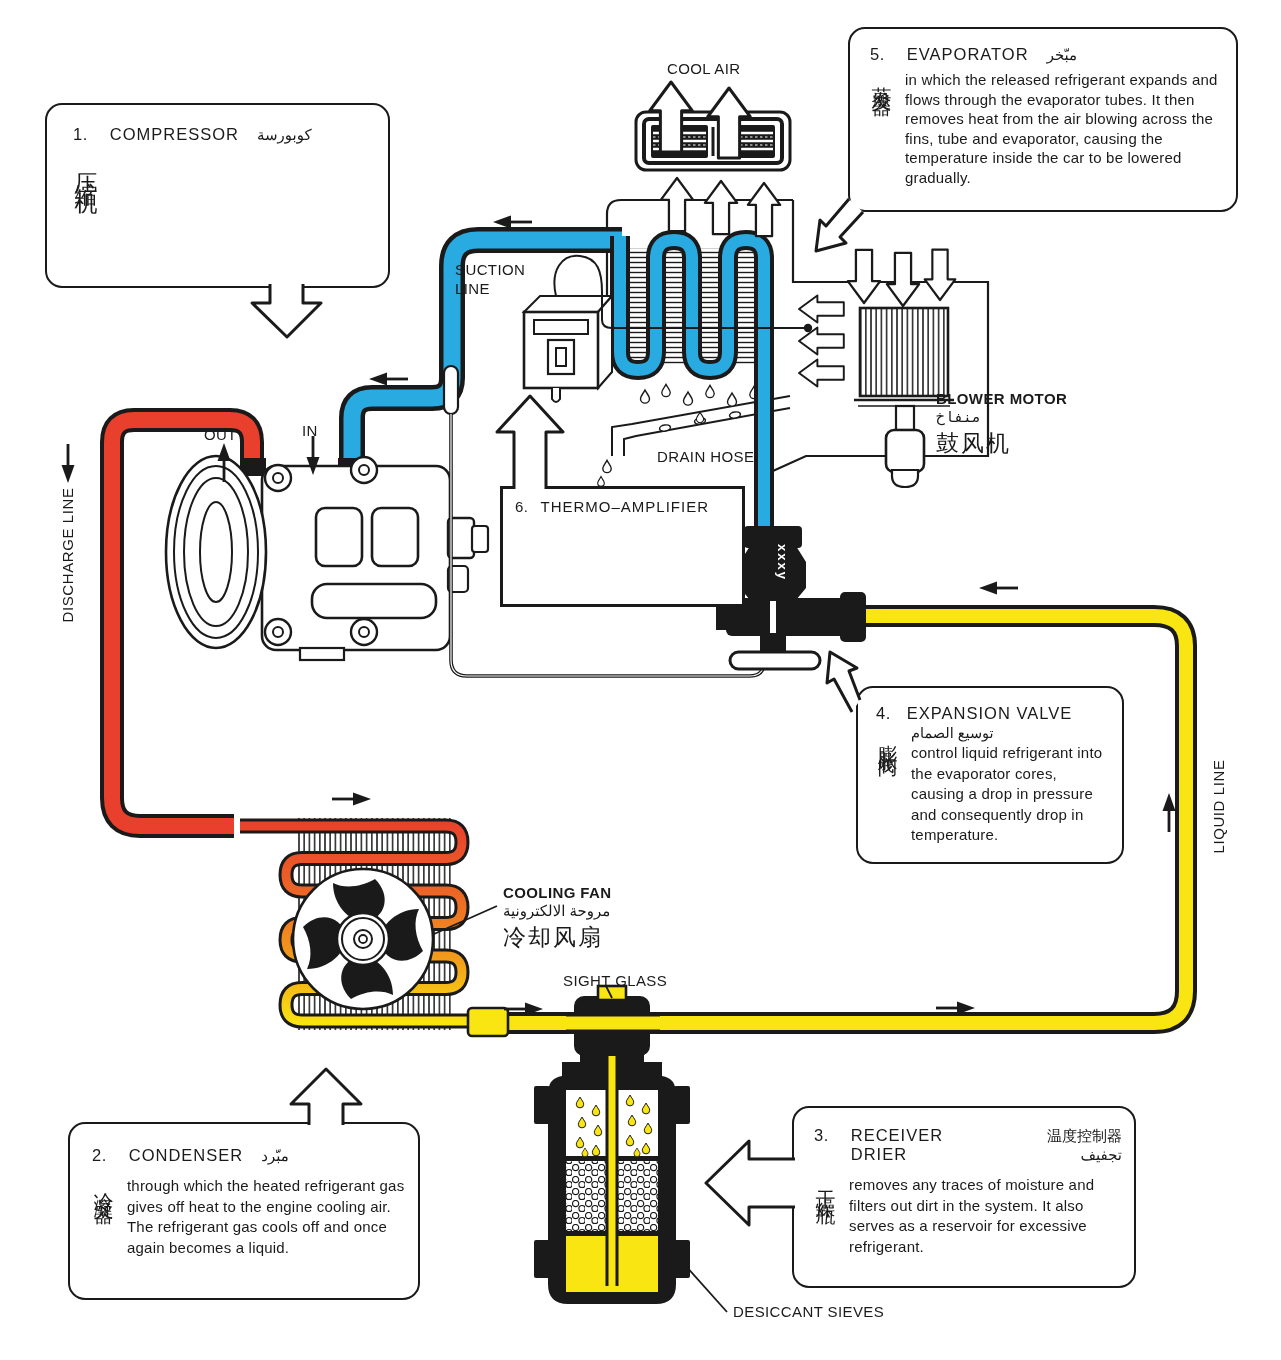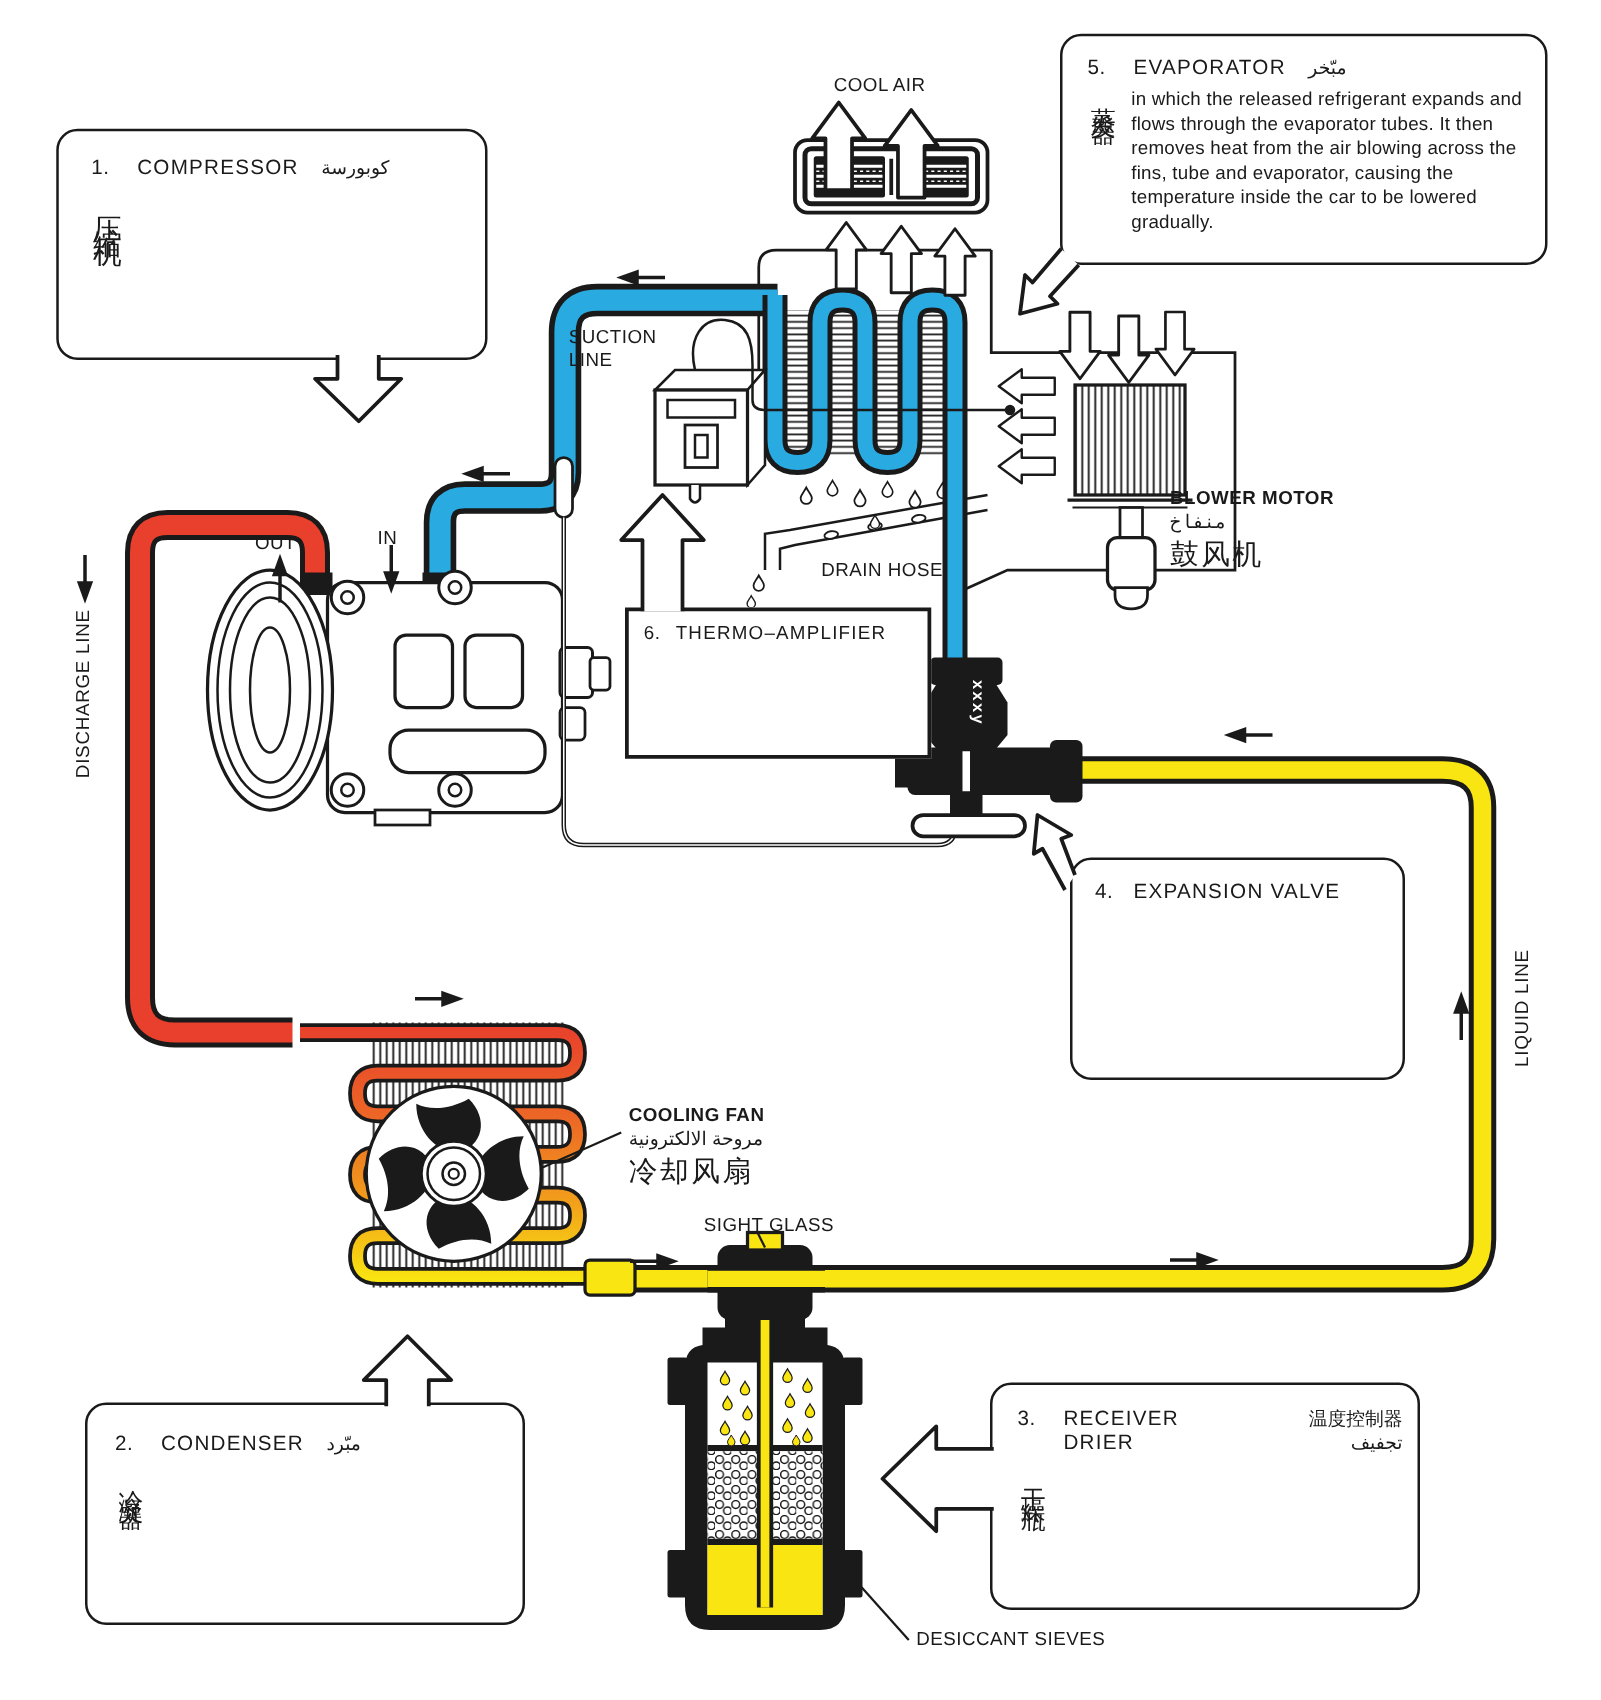--- a/index.html
+++ b/index.html
@@ -326,41 +326,50 @@
     <span class="co-num" style="margin-right:12px;">6.</span>
     <span class="co-title">THERMO–AMPLIFIER</span>
   </div>
 </div>
 
 <div class="callout" style="left:856px;top:686px;width:268px;height:178px;padding:16px 10px 0 18px;">
   <div class="co-head">
     <span class="co-num" style="margin-right:16px;">4.</span>
     <span class="co-title">EXPANSION VALVE</span>
   </div>
+  <div class="co-body" style="margin-top:0;">
+    <div class="co-zh" style="font-size:20px;letter-spacing:6px;margin-top:6px;">膨胀阀</div>
+    <div>
+      <div class="co-ar-line" dir="rtl" style="text-align:left;">توسيع الصمام</div>
+      <div class="co-en">control liquid refrigerant into the evaporator cores, causing a drop in pressure and consequently drop in temperature.</div>
+    </div>
+  </div>
 </div>
 
 <div class="callout" style="left:68px;top:1122px;width:352px;height:178px;padding:22px 12px 0 22px;">
   <div class="co-head">
     <span class="co-num">2.</span>
     <span class="co-title">CONDENSER</span>
     <span class="co-ar" dir="rtl">مبّرد</span>
   </div>
   <div class="co-body">
     <div class="co-zh" style="font-size:20px;letter-spacing:7px;">冷凝器</div>
+    <div class="co-en">through which the heated refrigerant gas gives off heat to the engine cooling air. The refrigerant gas cools off and once again becomes a liquid.</div>
   </div>
 </div>
 
 <div class="callout" style="left:792px;top:1106px;width:344px;height:182px;padding:18px 12px 0 20px;">
   <div class="co-head">
     <span class="co-num">3.</span>
     <span class="co-title">RECEIVER DRIER</span>
     <span class="co-ar" dir="rtl">温度控制器 تجفيف</span>
   </div>
   <div class="co-body">
     <div class="co-zh" style="font-size:20px;letter-spacing:7px;">干燥瓶</div>
+    <div class="co-en">removes any traces of moisture and filters out dirt in the system. It also serves as a reservoir for excessive refrigerant.</div>
   </div>
 </div>
 
 <div class="lbl" style="left:667px;top:60px;">COOL AIR</div>
 <div class="lbl wrap" style="left:455px;top:260px;width:80px;">SUCTION LINE</div>
 <div class="vlabel" style="left:2px;top:549px;width:130px;text-align:center;">DISCHARGE LINE</div>
 <div class="vlabel" style="left:1170px;top:798px;width:96px;text-align:center;">LIQUID LINE</div>
 <div class="lbl" style="left:657px;top:448px;">DRAIN HOSE</div>
 <div class="lbl b" style="left:936px;top:390px;">BLOWER MOTOR</div>
 <div class="lbl" dir="rtl" style="left:936px;top:408px;font-family:Liberation Mono, monospace;">منفاخ</div>

